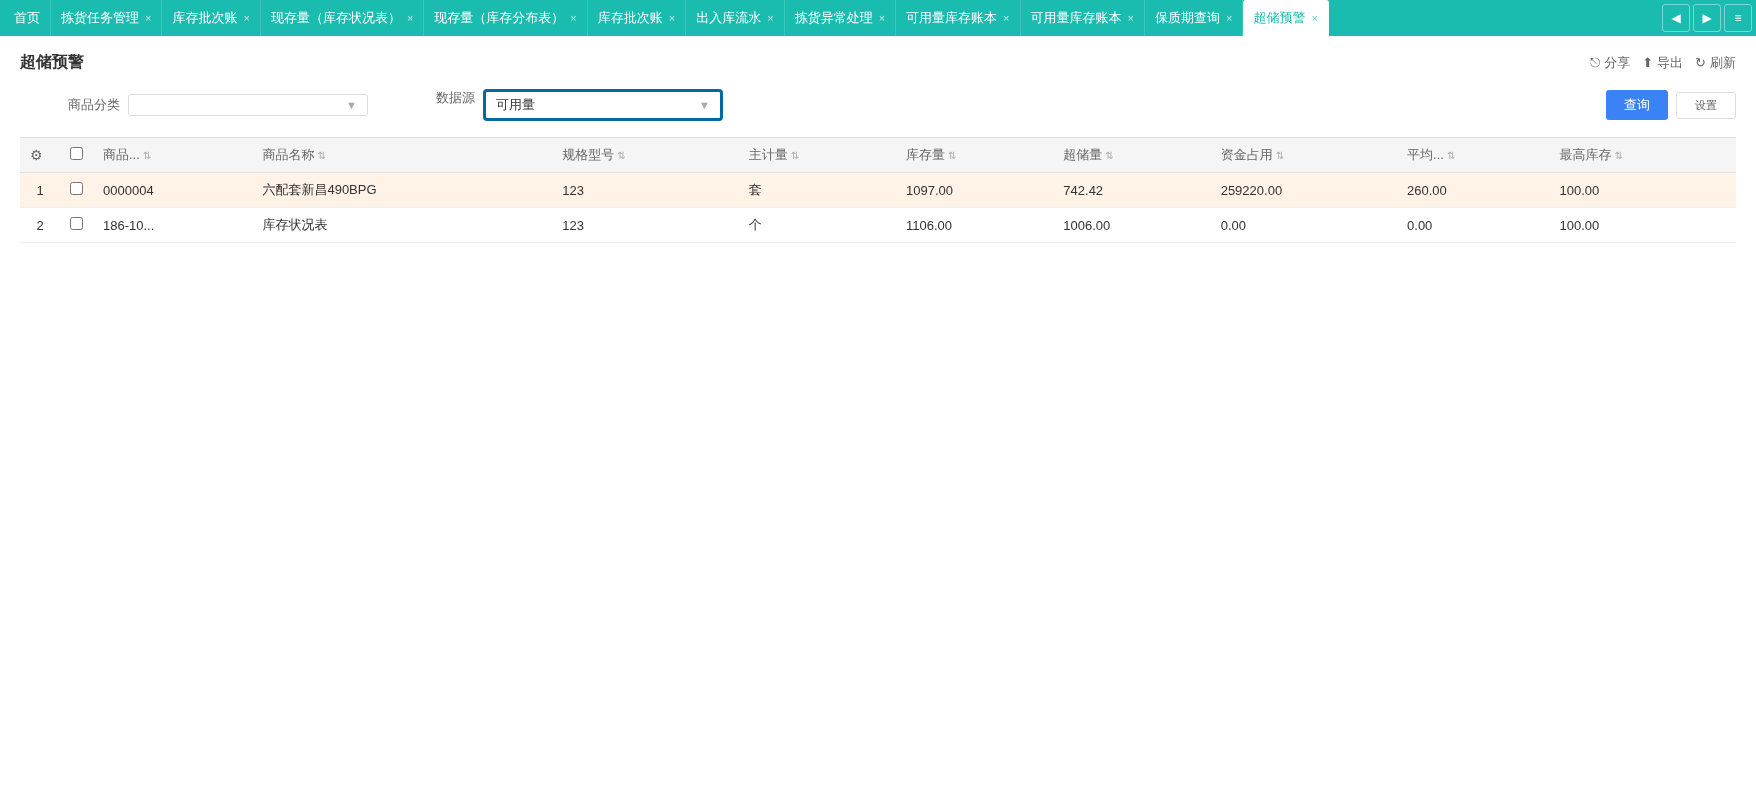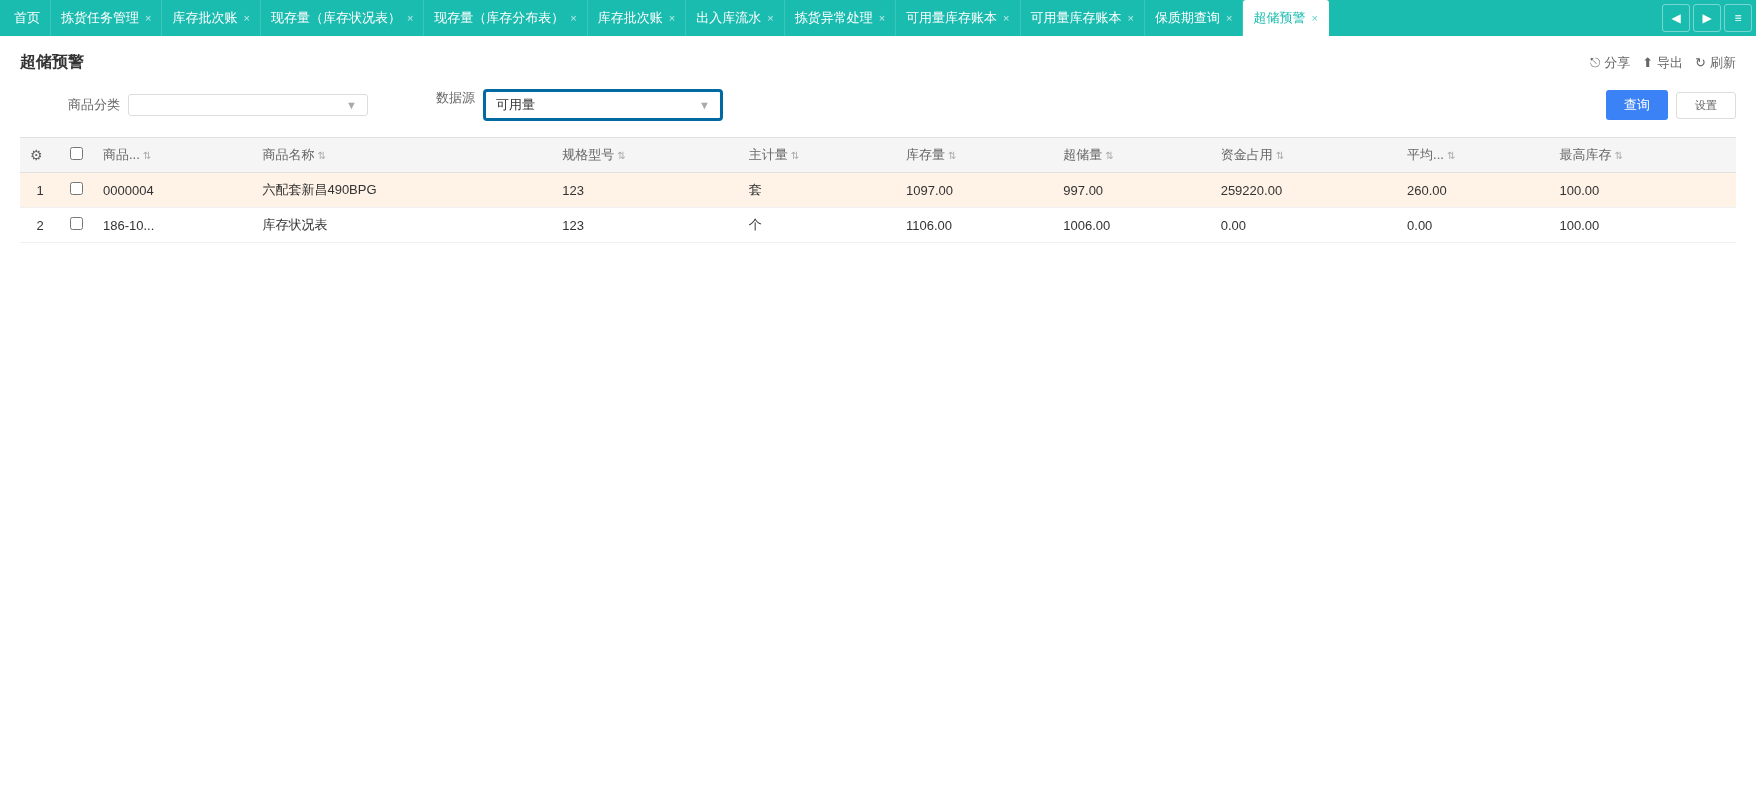--- a/index.html
+++ b/index.html
@@ -357,21 +357,21 @@
     <tr class="row-odd" style="background: rgb(255, 243, 232);">
       <td class="row-num">1</td>
       <td class="col-checkbox">
         <input type="checkbox" style="">
       </td>
       <td>0000004</td>
       <td>六配套新昌490BPG</td>
       <td>123</td>
       <td>套</td>
       <td>1097.00</td>
-      <td>997.00</td>
+      <td>742.42</td>
       <td>259220.00</td>
       <td>260.00</td>
       <td>100.00</td>
     </tr>
         <tr class="row-even">
       <td class="row-num">2</td>
       <td class="col-checkbox">
         <input type="checkbox" style="">
       </td>
       <td>186-10...</td>

